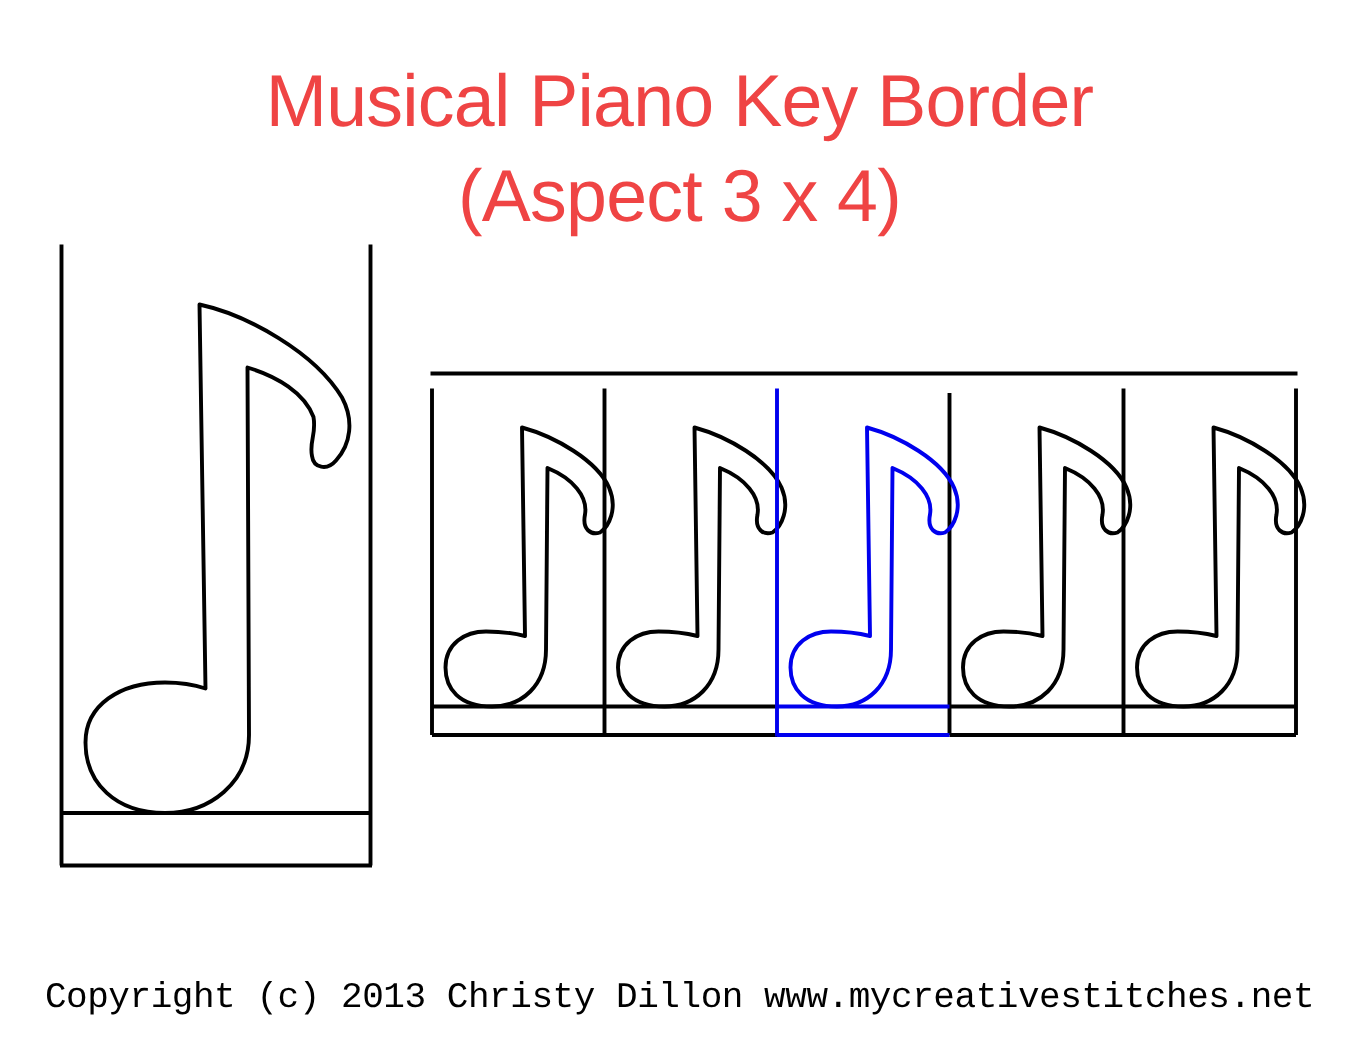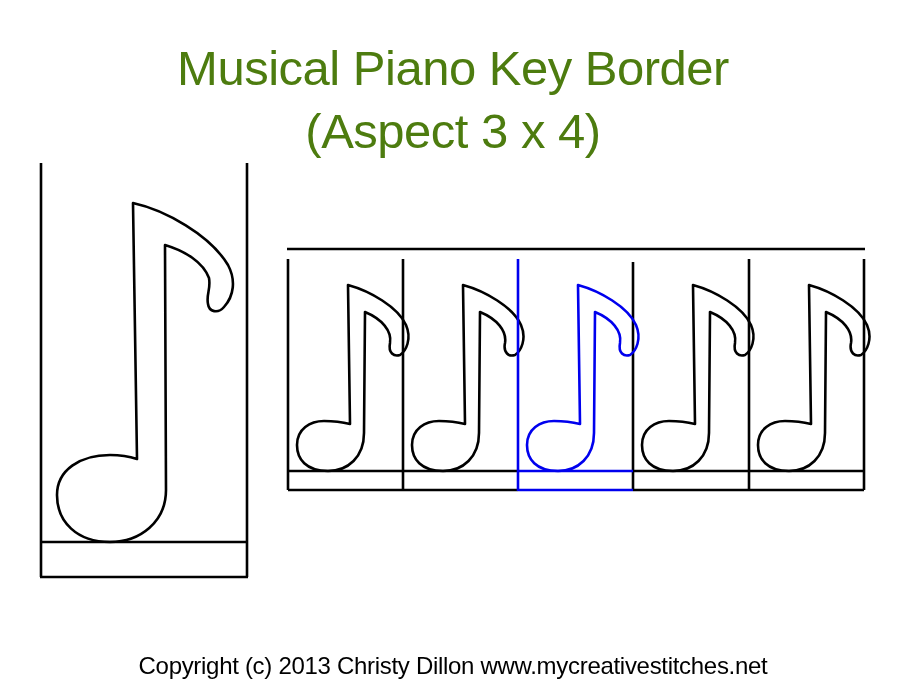--- a/index.html
+++ b/index.html
@@ -1,20 +1,20 @@
 <!DOCTYPE html>
 <html><head>
 <meta charset="utf-8">
 <style>
   html, body { margin: 0; padding: 0; background: #ffffff; }
   body { width: 906px; height: 700px; position: relative; overflow: hidden; font-family: "Liberation Sans", sans-serif; }
-  .title { position: absolute; left: 0; width: 906px; text-align: center; color: #4d7c0f; font-size: 49px; line-height: 1; letter-spacing: -0.5px; }
+  .title { position: absolute; left: 0; width: 906px; text-align: center; color: #ef4444; font-size: 49px; line-height: 1; letter-spacing: -0.5px; }
   #t1 { top: 44px; }
   #t2 { top: 107px; }
-  .footer { position: absolute; left: 0; width: 906px; top: 652px; text-align: center; font-size: 24px; color: #000; letter-spacing: -0.3px; }
+  .footer { position: absolute; left: 0; width: 906px; top: 652px; text-align: center; font-size: 24px; color: #000; letter-spacing: -0.3px; font-family: Liberation Mono, monospace; }
   svg.art { position: absolute; left: 0; top: 0; }
 </style>
 </head>
 <body>
 
 <div class="title" id="t1">Musical Piano Key Border</div>
 <div class="title" id="t2">(Aspect 3 x 4)</div>
 
 <svg class="art" width="906" height="700" viewBox="0 0 906 700">
   <defs>

